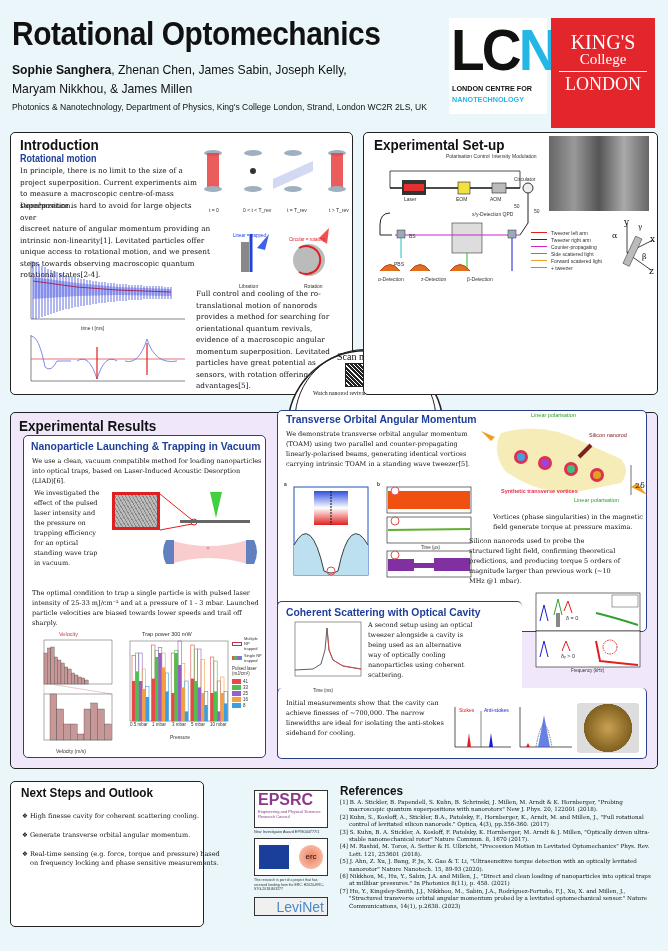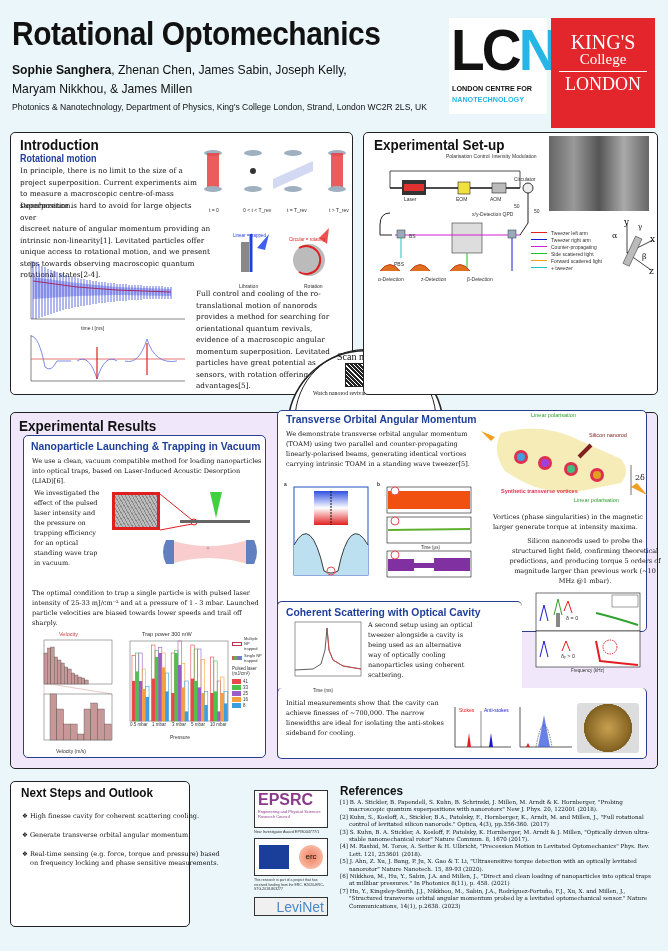--- a/index.html
+++ b/index.html
@@ -477,24 +477,24 @@
       <line x1="98" y1="46" x2="110" y2="34" stroke="#802020" stroke-width="4"></line>
       <polygon points="0,20 14,26 10,30" fill="#f0a020"></polygon>
         <polygon points="166,84 150,76 156,72" fill="#f0a020"></polygon>
       <line x1="150" y1="54" x2="150" y2="84" stroke="#111" stroke-width="0.6"></line>
     </svg>
   </div>
   <div class="abs lbl" style="left:520px;top:-1px;color:#30a030;font-size:5.5px;">Linear polarisation</div>
   <div class="abs lbl" style="left:578px;top:19px;color:#802020;font-size:5.5px;">Silicon nanorod</div>
   <div class="abs lbl" style="left:490px;top:75px;color:#e03050;font-size:5.5px;font-weight:bold;">Synthetic transverse vortices</div>
   <div class="abs lbl" style="left:563px;top:84px;color:#30a030;font-size:5.5px;">Linear polarisation</div>
-  <div class="abs" style="left:624px;top:60px;font-size:8px;">2δ</div>
-
-  <div class="abs small" style="left:482px;top:99px;width:152px;">Vortices (phase singularities) in the magnetic larger generate torque at intensity maxima.</div>
-  <div class="abs small" style="left:498px;top:123px;width:152px;text-align:center;">Silicon nanorods used to probe the structured light field, confirming theoretical predictions, and producing torque 5 orders of magnitude larger than previous work (~10 MHz @1 mbar).</div>
+  <div class="abs" style="left:624px;top:68px;font-size:8px;">2δ</div>
+
+  <div class="abs small" style="left:482px;top:99px;width:152px;">Vortices (phase singularities) in the magnetic field generate torque at pressure maxima.</div>
+  <div class="abs small" style="left:458px;top:123px;width:152px;">Silicon nanorods used to probe the structured light field, confirming theoretical predictions, and producing torque 5 orders of magnitude larger than previous work (~10 MHz @1 mbar).</div>
 
   <div class="abs" style="left:517px;top:178px;width:115px;height:82px;">
     <svg width="115" height="82" viewBox="0 0 115 82">
       <rect x="8" y="2" width="104" height="38" fill="#fff" stroke="#111" stroke-width="0.6"></rect>
       <rect x="8" y="40" width="104" height="36" fill="#fff" stroke="#111" stroke-width="0.6"></rect>
       <path d="M12 30 L16 14 L20 30" stroke="#1a1ad0" fill="none"></path>
         <path d="M26 24 L30 8 L34 24" stroke="#30a030" fill="none"></path>
         <path d="M36 20 L40 10 L44 22" stroke="#e02020" fill="none"></path>
       <rect x="28" y="22" width="4" height="14" fill="#888"></rect>
       <path d="M68 22 Q85 26 110 34" stroke="#30a030" stroke-width="2" fill="none"></path>
@@ -539,21 +539,21 @@
       <line x1="4" y1="4" x2="4" y2="44" stroke="#111" stroke-width="0.7"></line>
         <line x1="4" y1="44" x2="56" y2="44" stroke="#111" stroke-width="0.7"></line>
       <path d="M20 44 Q28 0 36 44" stroke="#777" stroke-dasharray="1.5 1" fill="none"></path>
         <path d="M22 44 L28 12 L34 44" fill="#4060e0" opacity="0.8"></path>
       <path d="M10 44 L12 40 L14 44" fill="#e02020"></path>
     </svg>
   </div>
   <div class="abs" style="left:566px;top:290px;width:62px;height:50px;background:radial-gradient(circle at 50% 50%,#c8a050,#806020 60%,#ddd 61%);border-radius:3px;"></div>
 </div>
 
-<div class="abs box" style="left:10px;top:781px;width:180px;height:146px;">
+<div class="abs box" style="left:10px;top:781px;width:194px;height:146px;">
   <div class="abs h2" style="left:10px;top:3px;font-size:13px;">Next Steps and Outlook</div>
   <div class="abs" style="left:9px;top:30px;width:200px;">
     <div class="bullet">❖ <span>High finesse cavity for coherent scattering cooling.</span></div>
     <div class="bullet">❖ <span>Generate transverse orbital angular momentum.</span></div>
     <div class="bullet">❖ <span>Real-time sensing (e.g. force, torque and pressure) based on frequency locking and phase sensitive measurements.</span></div>
   </div>
 </div>
 
 <div class="abs" style="left:254px;top:790px;width:74px;height:38px;border:1px solid #333;background:#fff;">
   <div style="color:#8b3a8a;font-family:'Liberation Sans',sans-serif;font-weight:bold;font-size:16px;line-height:18px;padding-left:3px;">EPSRC</div>

